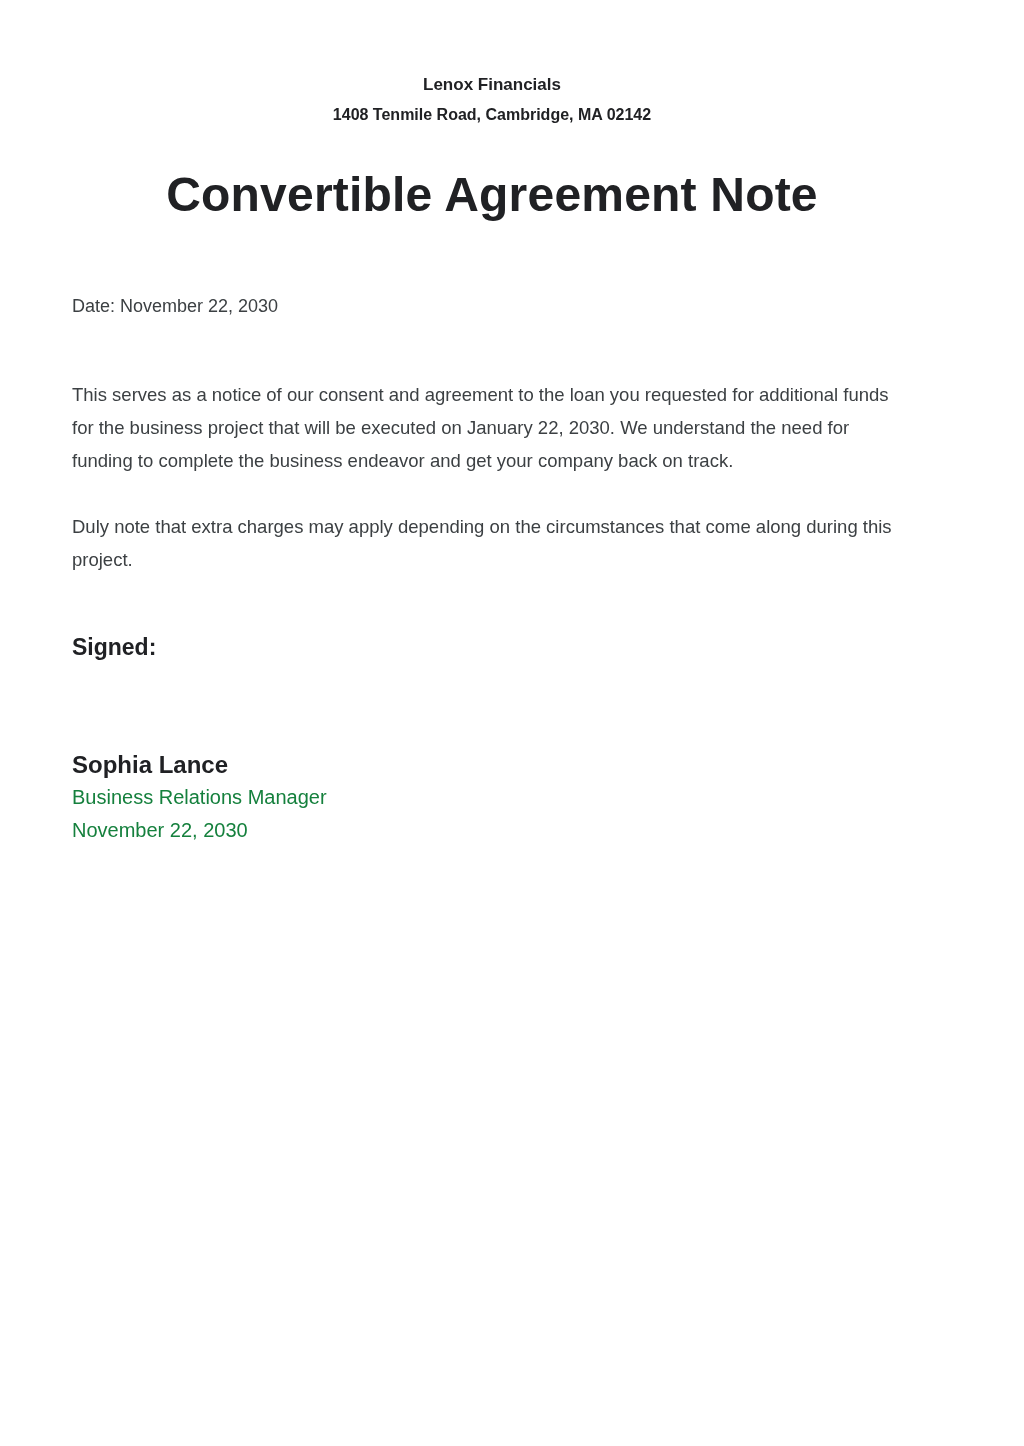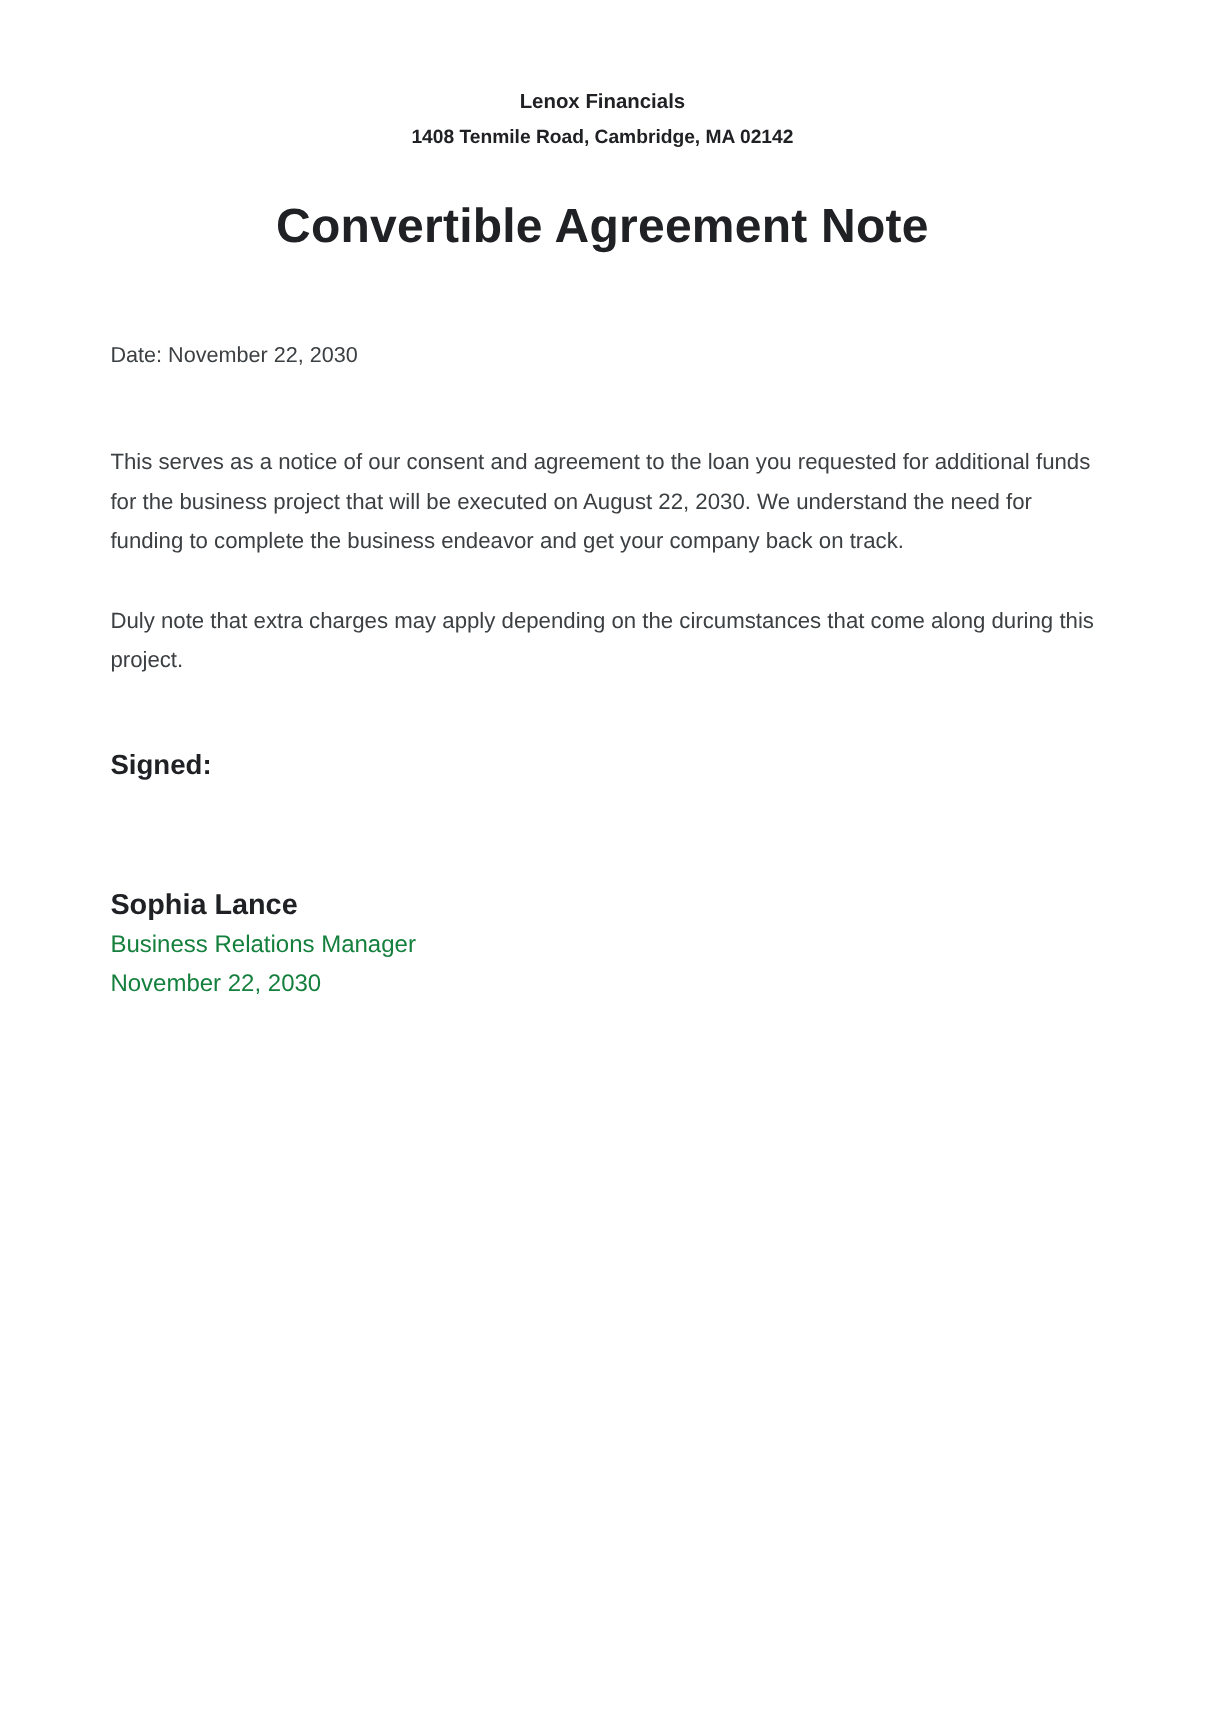--- a/index.html
+++ b/index.html
@@ -15,21 +15,21 @@
 
   .page {
     position: relative;
     width: 1024px;
     height: 1446px;
     background: #ffffff;
     overflow: hidden;
   }
 
   .content {
-    padding: 70px 112px 0 92px;
+    padding: 70px 112px 0 72px;
   }
 
   
   .letterhead {
     text-align: center;
     color: #202124;
   }
   .company-name {
     font-size: 17px;
     font-weight: 700;
@@ -38,21 +38,21 @@
   .letterhead-line {
     font-size: 16px;
     font-weight: 600;
     line-height: 29px;
   }
 
   
   .doc-title {
     margin-top: 38px;
     text-align: center;
-    font-size: 40px;
+    font-size: 48px;
     font-weight: 700;
     color: #202124;
     letter-spacing: 0.2px;
   }
 
   
   .date-line {
     margin-top: 68px;
     font-size: 18px;
     line-height: 33px;
@@ -100,21 +100,21 @@
 
     <div class="letterhead">
       <div class="company-name">Lenox Financials</div>
       <div class="letterhead-line">1408 Tenmile Road, Cambridge, MA 02142</div>
     </div>
 
     <h1 class="doc-title">Convertible Agreement Note</h1>
 
     <div class="date-line">Date: November 22, 2030</div>
 
-    <p class="paragraph paragraph-1">This serves as a notice of our consent and agreement to the loan you requested for additional funds for the business project that will be executed on August 22, 2030. We understand the need for funding to complete the business endeavor and get your company back on track.</p>
+    <p class="paragraph paragraph-1">This serves as a notice of our consent and agreement to the loan you requested for additional funds for the business project that will be executed on January 22, 2030. We understand the need for funding to complete the business endeavor and get your company back on track.</p>
 
     <p class="paragraph paragraph-2">Duly note that extra charges may apply depending on the circumstances that come along during this project.</p>
 
     <div class="signed-label">Signed:</div>
 
     <div class="signature-block">
       <div class="signature-name">Sophia Lance</div>
       <div class="signature-role">Business Relations Manager</div>
       <div class="signature-date">November 22, 2030</div>
     </div>

